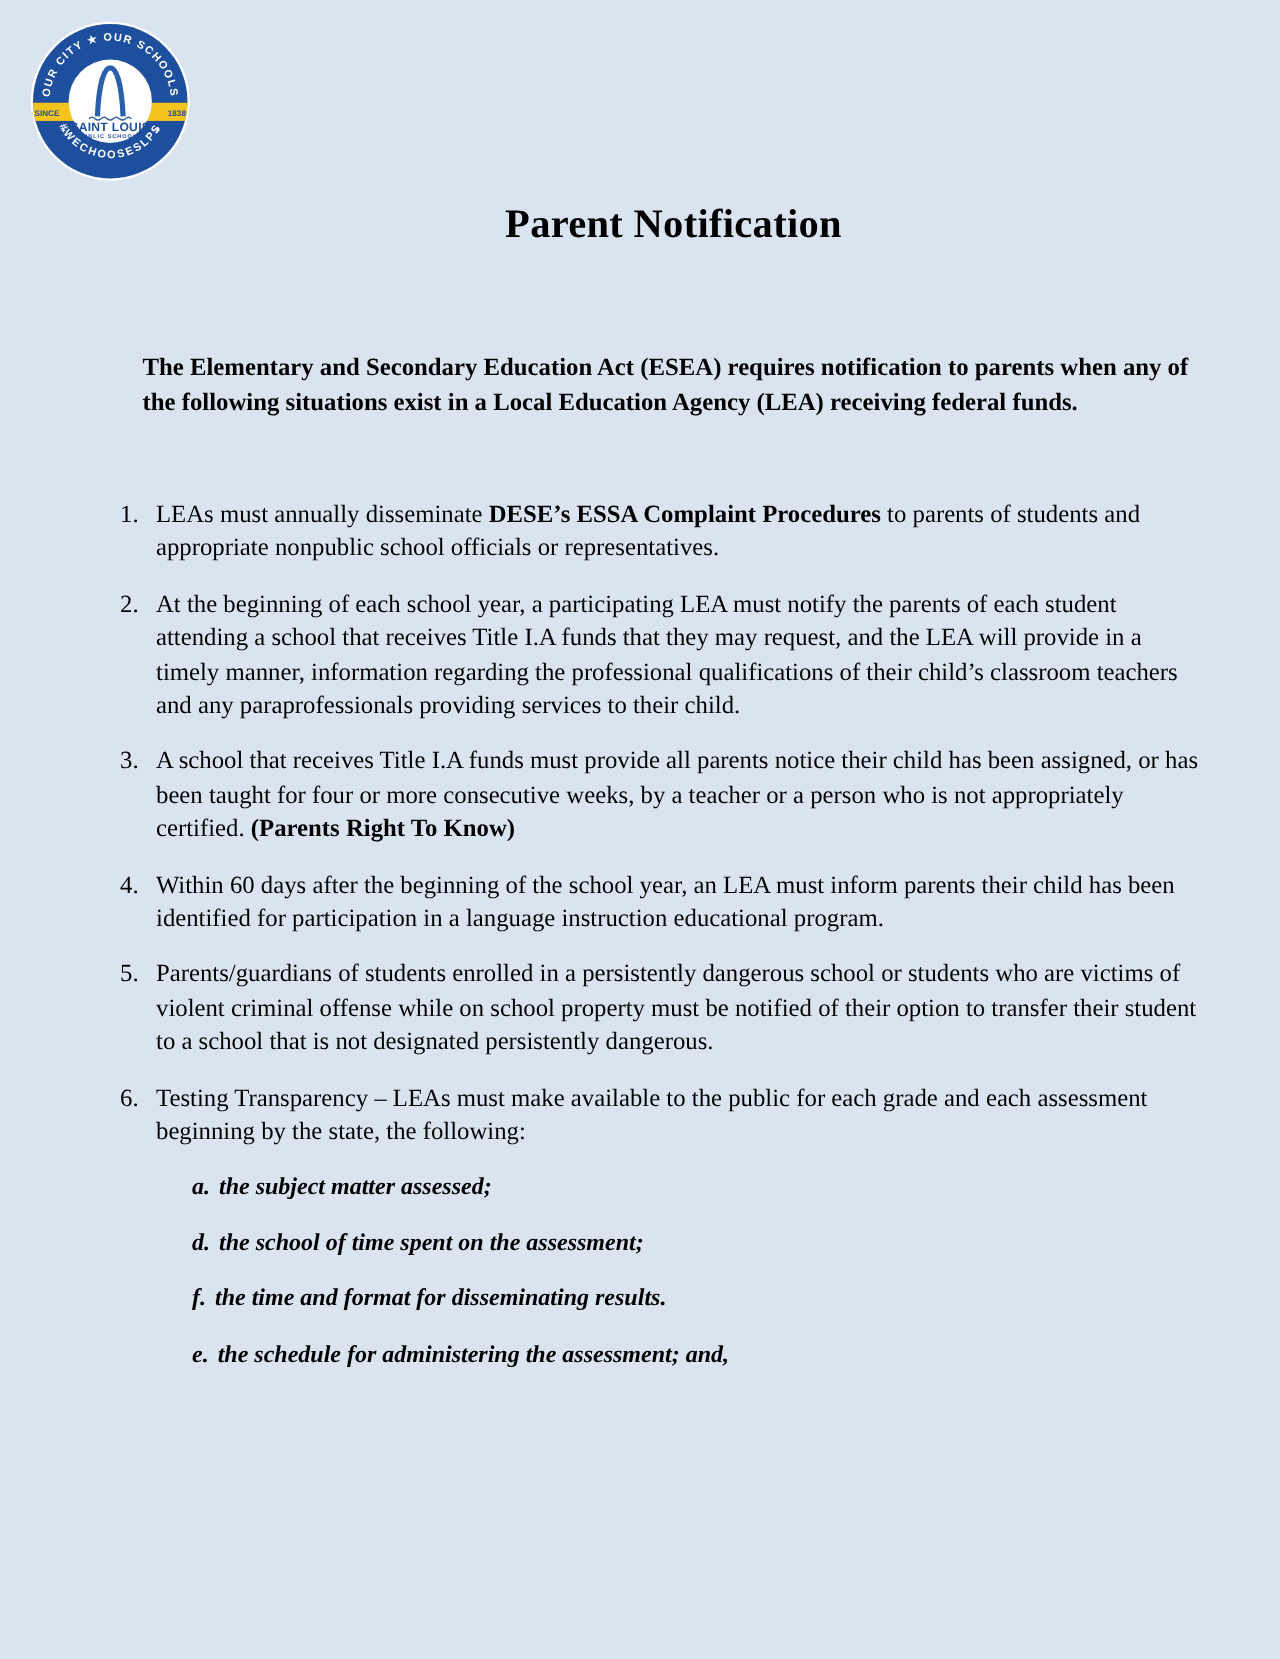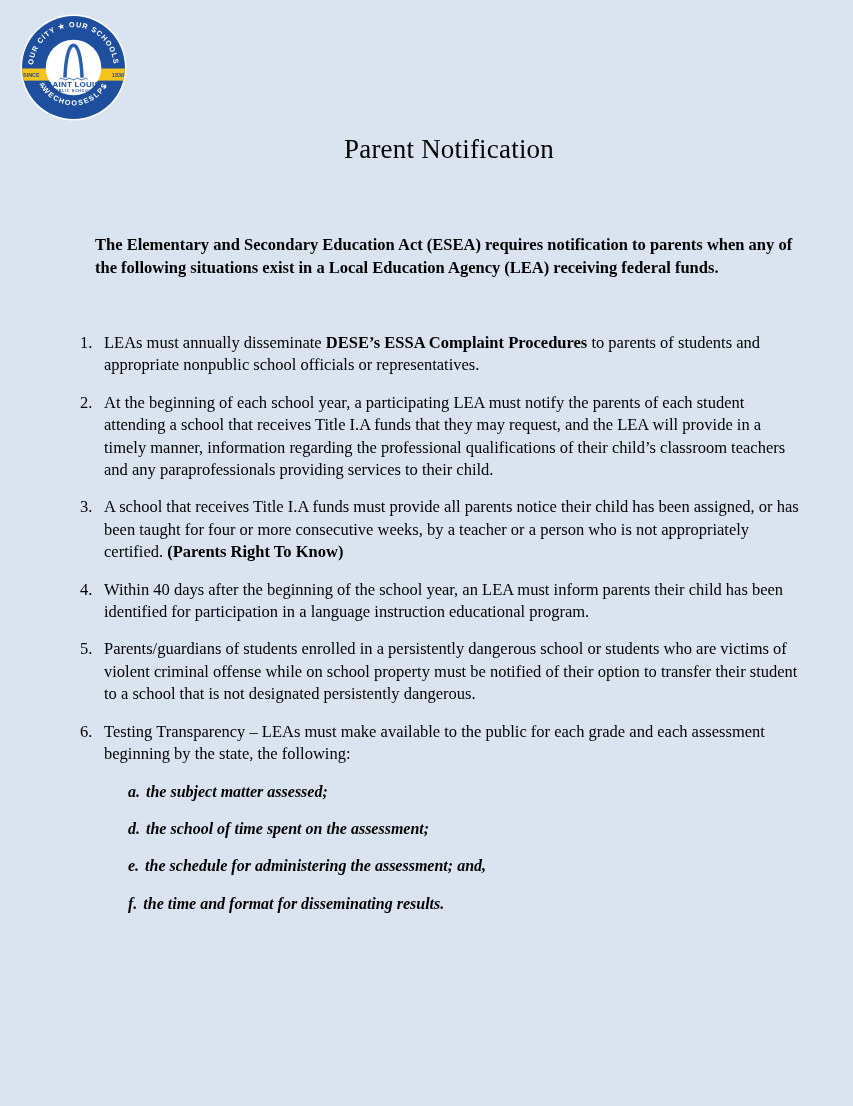--- a/index.html
+++ b/index.html
@@ -30,21 +30,21 @@
   .logo svg { display: block; width: 107px; height: 107px; }
   
   .title {
     position: absolute;
     left: 45px;
     right: 0;
     top: 134px;
     margin: 0;
     text-align: center;
     font-size: 27px;
-    font-weight: normal;
+    font-weight: bold;
     letter-spacing: 0.2px;
   }
   
   .intro {
     position: absolute;
     left: 78px;
     top: 216px;
     width: 720px;
     margin: 17px;
     font-size: 16.5px;
@@ -147,34 +147,34 @@
       <span class="txt"><span>At the beginning of each school year, a participating LEA must notify the parents of each student attending a school that receives Title I.A funds that they may request, and the LEA will provide in a timely manner, information regarding the professional qualifications of their child’s classroom teachers and any paraprofessionals providing services to their child.</span><span class="em"></span><span></span></span>
     </div>
 
     <div class="item">
       <span class="num">3.</span>
       <span class="txt"><span>A school that receives Title I.A funds must provide all parents notice their child has been assigned, or has been taught for four or more consecutive weeks, by a teacher or a person who is not appropriately certified. </span><span class="em">(Parents Right To Know)</span><span></span></span>
     </div>
 
     <div class="item">
       <span class="num">4.</span>
-      <span class="txt"><span>Within 40 days after the beginning of the school year, an LEA must inform parents their child has been identified for participation in a language instruction educational program.</span><span class="em"></span><span></span></span>
+      <span class="txt"><span>Within 60 days after the beginning of the school year, an LEA must inform parents their child has been identified for participation in a language instruction educational program.</span><span class="em"></span><span></span></span>
     </div>
 
     <div class="item">
       <span class="num">5.</span>
       <span class="txt"><span>Parents/guardians of students enrolled in a persistently dangerous school or students who are victims of violent criminal offense while on school property must be notified of their option to transfer their student to a school that is not designated persistently dangerous.</span><span class="em"></span><span></span></span>
     </div>
 
     <div class="item">
       <span class="num">6.</span>
       <span class="txt"><span>Testing Transparency – LEAs must make available to the public for each grade and each assessment beginning by the state, the following:</span><span class="em"></span><span></span></span>
     </div>
 
     <div class="sub-items">
       <div class="sub-item"><span class="lbl">a.</span><span>the subject matter assessed;</span></div>
       <div class="sub-item"><span class="lbl">d.</span><span>the school of time spent on the assessment;</span></div>
+      <div class="sub-item"><span class="lbl">f.</span><span>the time and format for disseminating results.</span></div>
       <div class="sub-item"><span class="lbl">e.</span><span>the schedule for administering the assessment; and,</span></div>
-      <div class="sub-item"><span class="lbl">f.</span><span>the time and format for disseminating results.</span></div>
     </div>
 
   </div>
 </div>
 
 </body></html>

